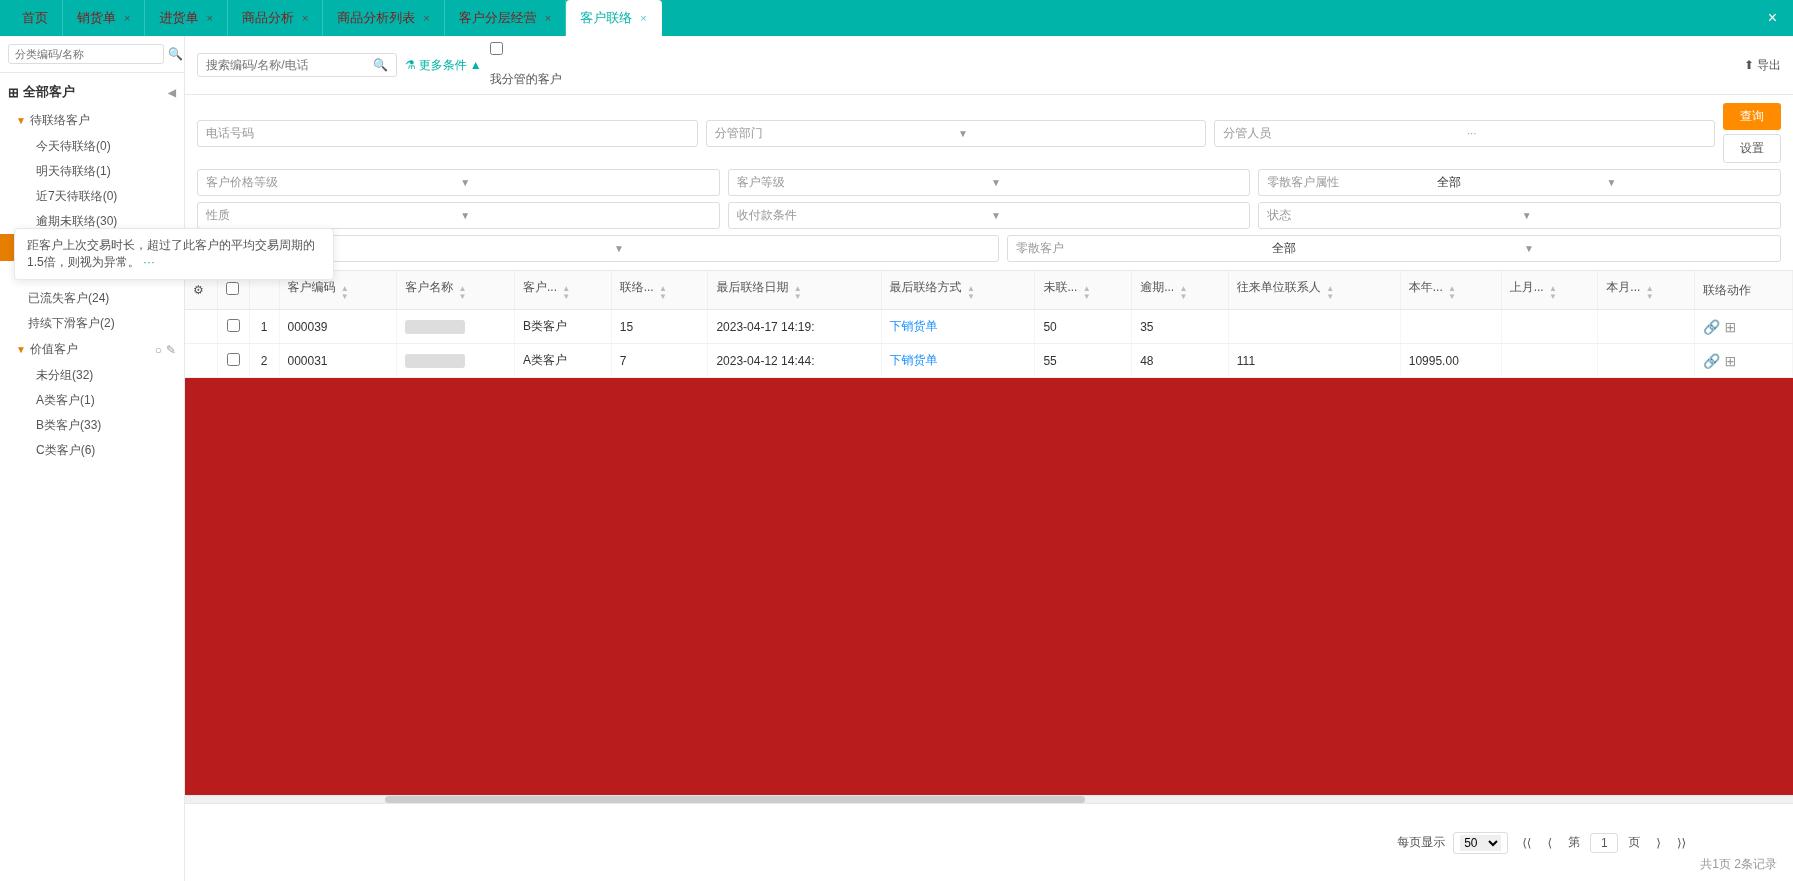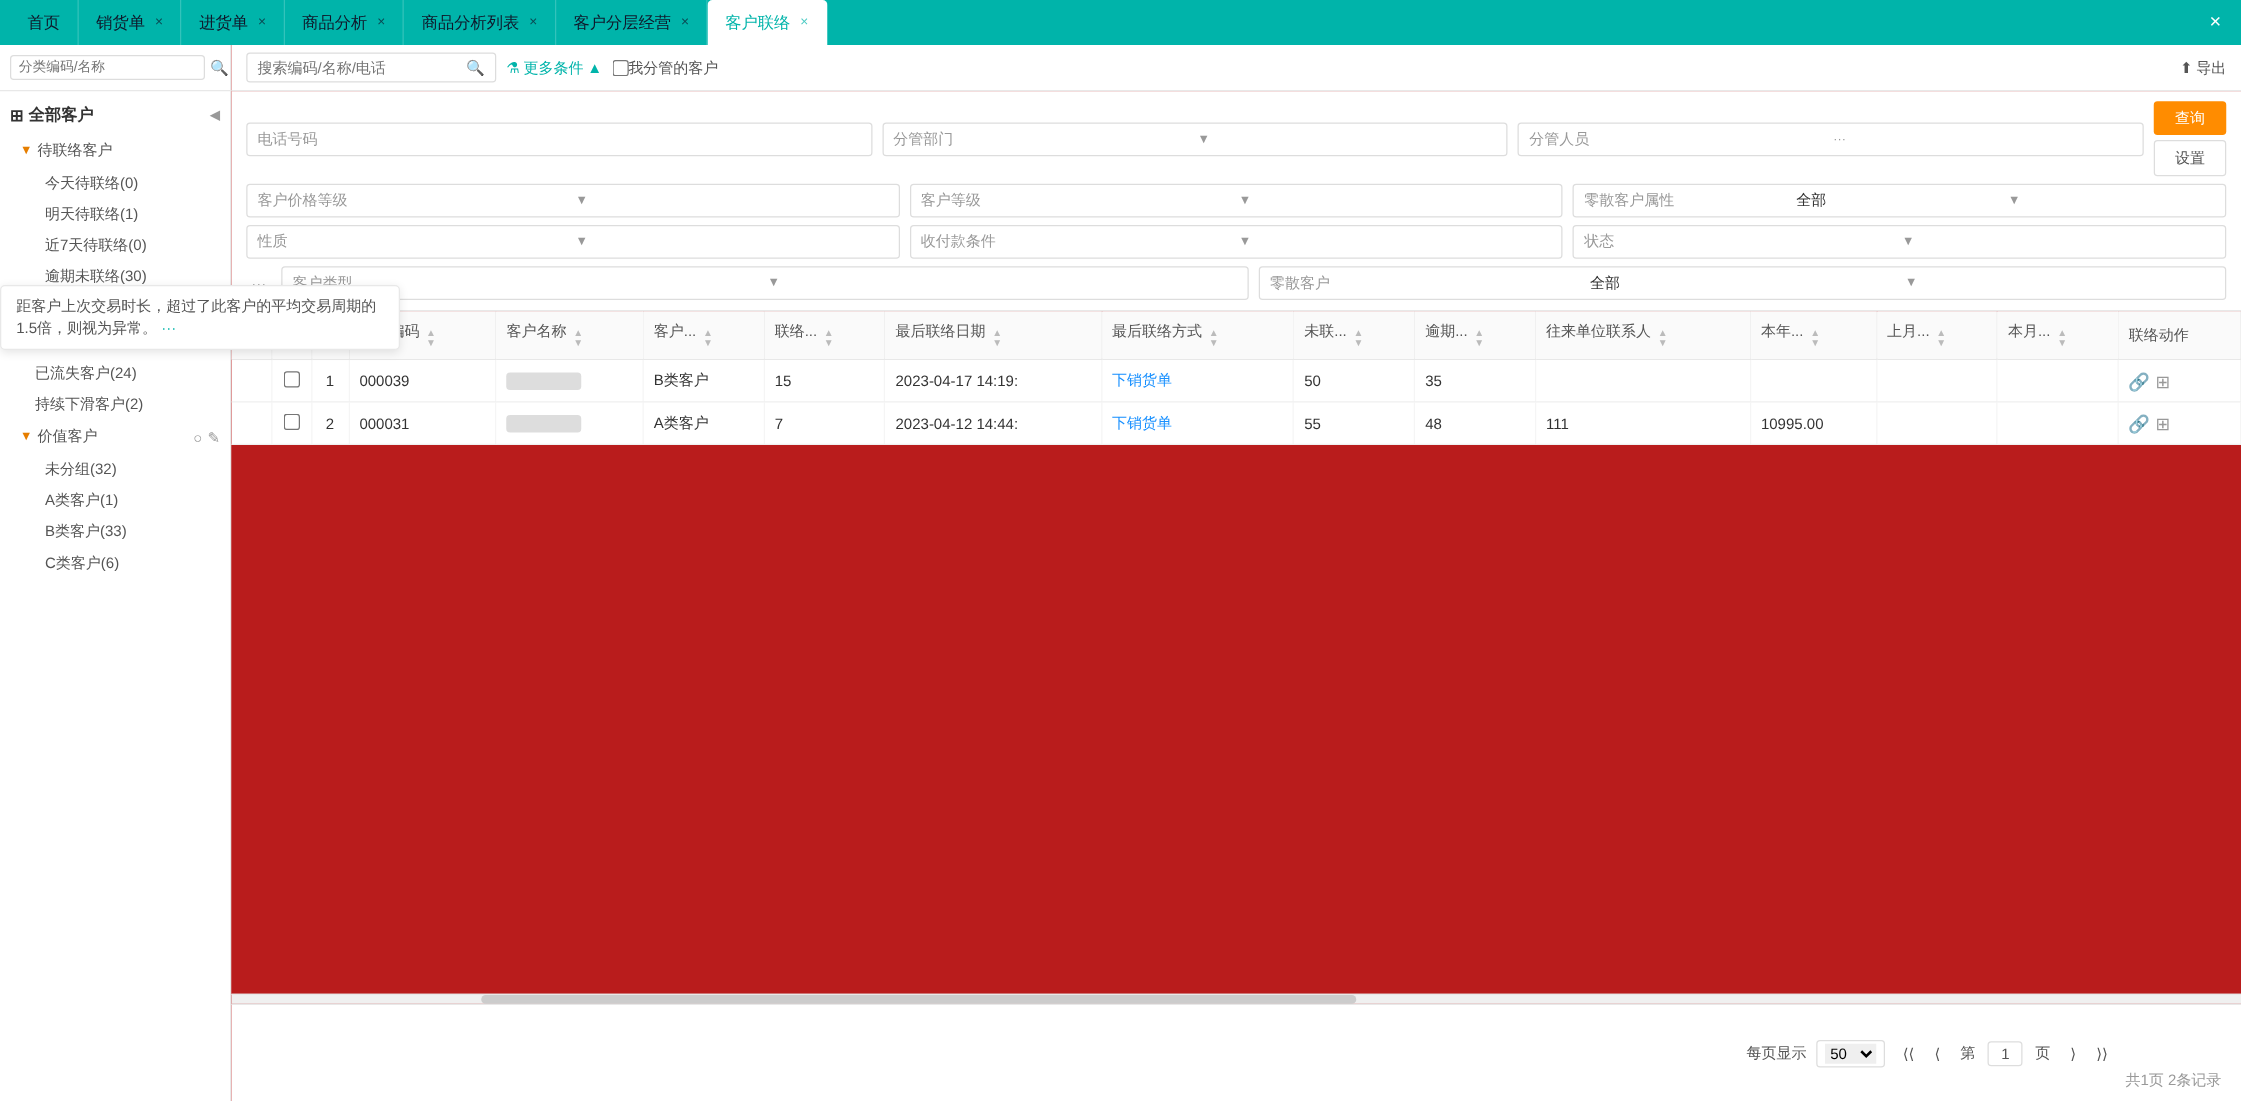--- a/index.html
+++ b/index.html
@@ -5,21 +5,21 @@
     * { box-sizing: border-box; margin: 0; padding: 0; }
     body { font-family: 'Microsoft YaHei', Arial, sans-serif; font-size: 12px; background: #f0f2f5; color: #333; overflow: hidden; }
 
     
     .top-nav {
       display: flex; align-items: center; background: #00b4aa; height: 36px;
       padding: 0 8px; gap: 0;
     }
     .top-nav-item {
       display: flex; align-items: center; gap: 4px; padding: 0 14px; height: 36px;
-      color: #0f172a; font-size: 13px; cursor: pointer; white-space: nowrap;
+      color: #7f1d1d; font-size: 13px; cursor: pointer; white-space: nowrap;
       border-right: 1px solid rgba(255,255,255,0.2);
     }
     .top-nav-item.active {
       background: #fff; color: #00b4aa; border-radius: 4px 4px 0 0;
     }
     .top-nav-item .close-x { margin-left: 4px; font-size: 11px; opacity: 0.7; }
     .top-nav-spacer { flex: 1; }
     .top-nav-close { color: #fff; font-size: 16px; cursor: pointer; padding: 0 8px; }
 
     
@@ -74,21 +74,21 @@
     .filter-bar {
       background: #fff; padding: 6px 12px; border-bottom: 1px solid #e8e8e8;
       display: flex; align-items: center; gap: 8px;
     }
     .filter-search-input {
       display: flex; align-items: center; border: 1px solid #ddd; border-radius: 3px;
       padding: 4px 8px; gap: 4px; width: 200px;
     }
     .filter-search-input input { border: none; outline: none; font-size: 12px; flex: 1; }
     .filter-more { display: flex; align-items: center; gap: 3px; color: #00b4aa; cursor: pointer; font-size: 12px; }
-    .filter-checkbox { display: flex; align-items: center; gap: 0; color: #555; }
+    .filter-checkbox { display: flex; align-items: flex-start; gap: 16px; color: #555; flex-direction: column; }
     .filter-checkbox input { cursor: pointer; }
     .filter-spacer { flex: 1; }
     .export-btn { display: flex; align-items: center; gap: 3px; color: #555; cursor: pointer; font-size: 12px; }
 
     
     .ext-filter {
       background: #fff; padding: 8px 12px; border-bottom: 1px solid #e8e8e8;
     }
     .ext-filter-row { display: flex; align-items: center; gap: 8px; margin-bottom: 6px; }
     .ext-filter-row:last-child { margin-bottom: 0; }
@@ -128,21 +128,21 @@
     .link-text { color: #1890ff; cursor: pointer; }
     .row-actions { display: flex; gap: 4px; }
     .row-action-icon { color: #999; cursor: pointer; font-size: 14px; }
 
     .gear-col { width: 32px; text-align: center; }
     .checkbox-col { width: 32px; text-align: center; }
     .num-col { width: 30px; text-align: center; color: #999; }
 
     
     .tooltip-overlay {
-      position: absolute; top: 228px; left: 0; background: #fff;
+      position: absolute; top: 228px; left: 14px; background: #fff;
       border: 1px solid #e8e8e8; border-radius: 4px; padding: 8px 12px;
       font-size: 12px; color: #555; box-shadow: 0 2px 8px rgba(0,0,0,0.1);
       z-index: 100; max-width: 320px; white-space: normal;
     }
     .tooltip-dots { color: #00b4aa; cursor: pointer; }
 
     
     .blurred-name {
       display: inline-block; background: #ddd; border-radius: 3px;
       width: 60px; height: 14px; vertical-align: middle;

